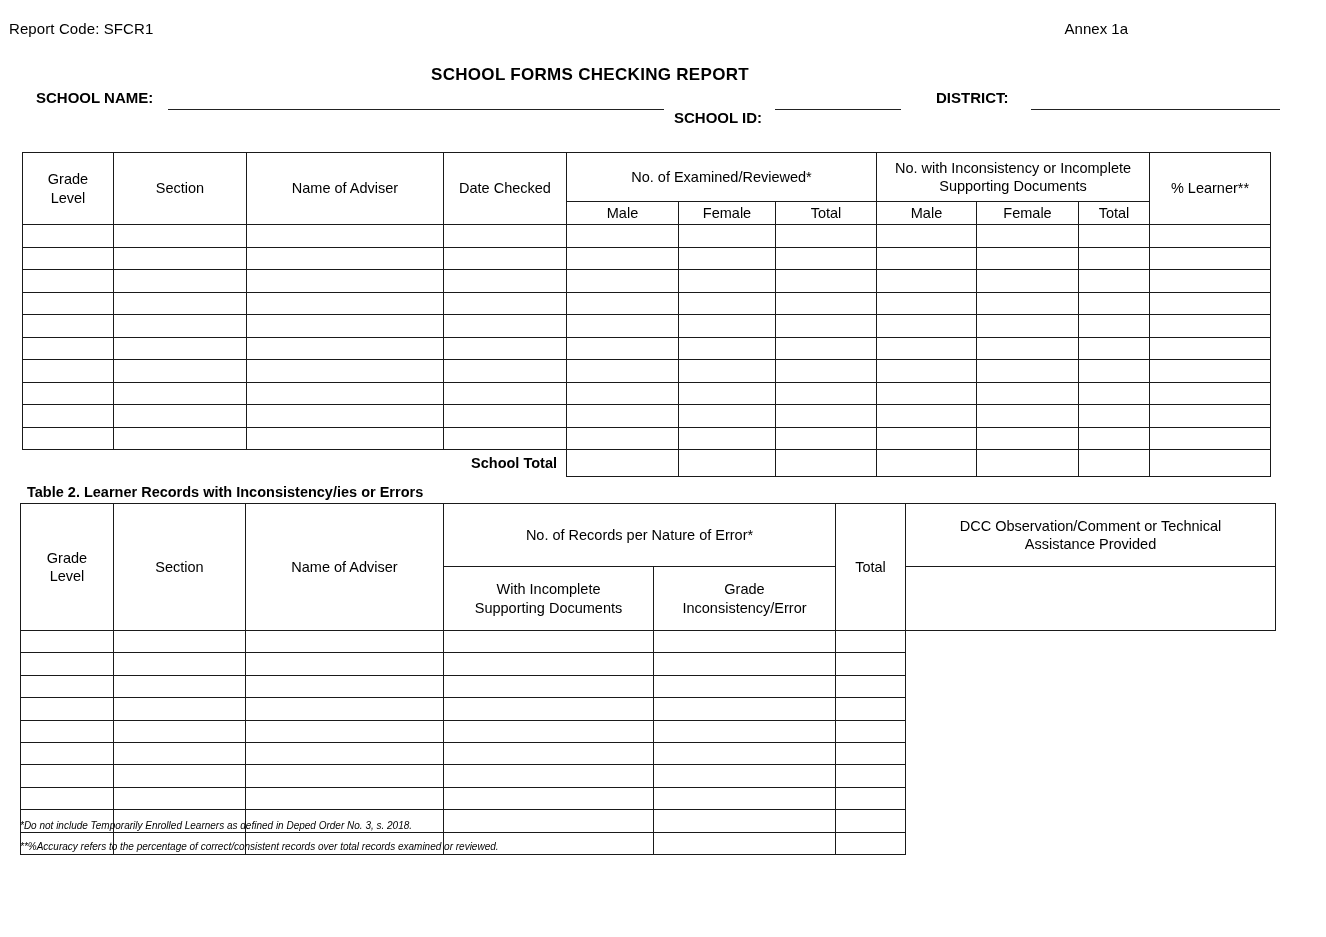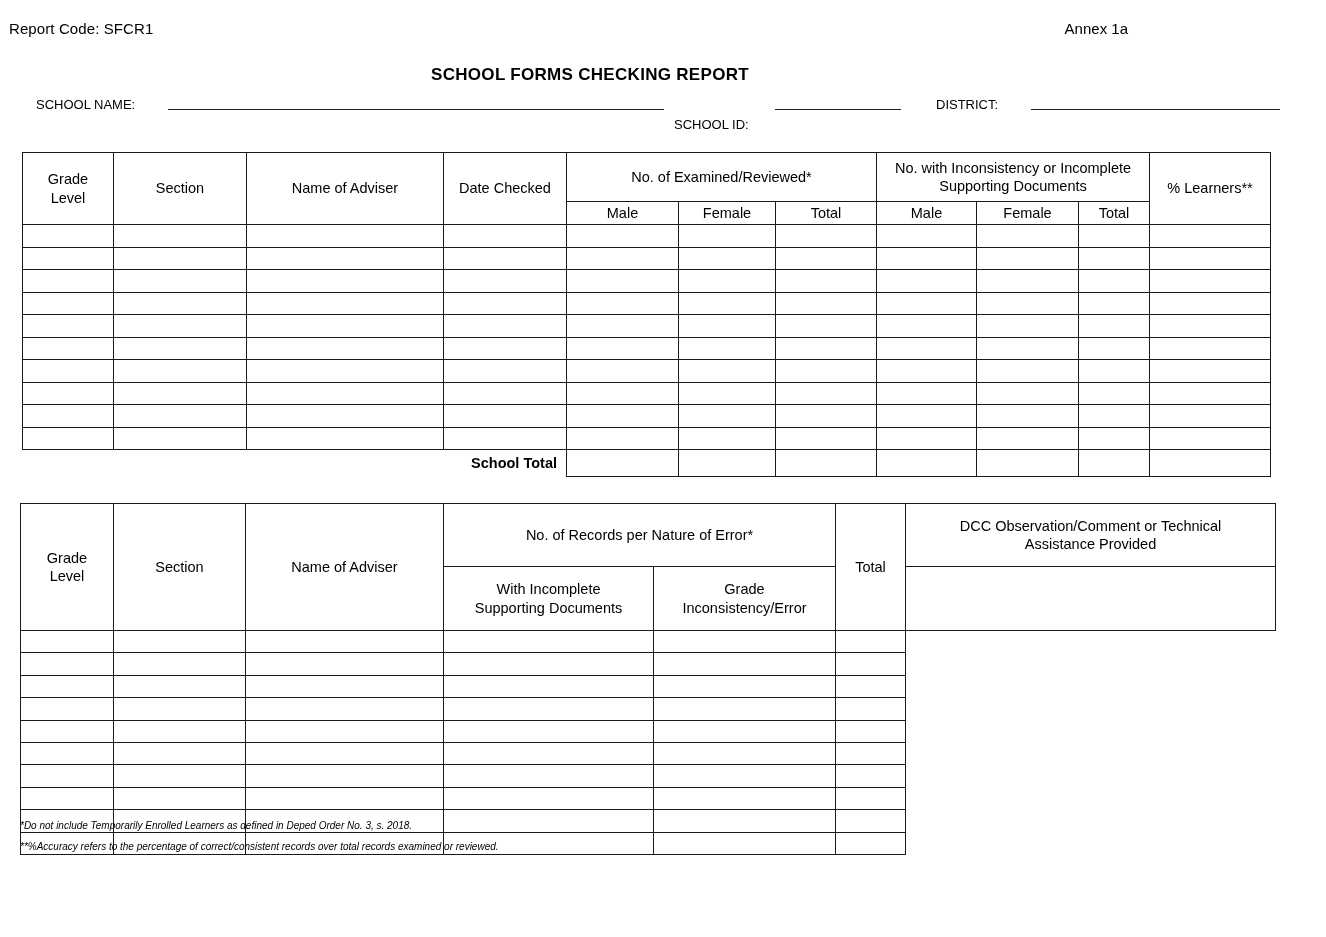--- a/index.html
+++ b/index.html
@@ -51,24 +51,24 @@
   
   .info-line {
     position: absolute;
     top: 89px;
     left: 0;
     width: 1326px;
     height: 26px;
   }
   .info-label {
     position: absolute;
-    font-size: 13px;
-    font-weight: normal;
+    font-size: 15px;
+    font-weight: bold;
     white-space: nowrap;
-    top: 8px;
+    top: 0;
   }
   .info-rule {
     position: absolute;
     border-bottom: 1.4px solid #222;
     top: 20px;
     height: 0;
   }
 
   #lbl-school-name { left: 36px; }
   #rule-school-name { left: 168px; width: 496px; }
@@ -186,21 +186,21 @@
           <span>Level</span>
         </th>
         <th class="hdr-tall" rowspan="2">Section</th>
         <th class="hdr-tall" rowspan="2">Name of Adviser</th>
         <th class="hdr-tall" rowspan="2">Date Checked</th>
         <th class="hdr-tall" colspan="3">No. of Examined/Reviewed*</th>
         <th class="hdr-tall" colspan="3">
           <span>No. with Inconsistency or Incomplete</span><br>
           <span>Supporting Documents</span>
         </th>
-        <th class="hdr-tall" rowspan="2">% Learners**</th>
+        <th class="hdr-tall" rowspan="2">% Learner**</th>
       </tr>
       <tr>
         <th class="hdr-sub">Male</th>
         <th class="hdr-sub">Female</th>
         <th class="hdr-sub">Total</th>
         <th class="hdr-sub">Male</th>
         <th class="hdr-sub">Female</th>
         <th class="hdr-sub">Total</th>
       </tr>
     </thead>
@@ -343,20 +343,21 @@
         <td></td>
         <td></td>
         <td></td>
         <td></td>
         <td></td>
         <td></td>
       </tr>
     </tfoot>
   </table>
 
+  <div class="table-caption" id="cap-t2">Table 2. Learner Records with Inconsistency/ies or Errors</div>
 
   <table class="grid" id="table2">
     <colgroup>
       <col style="width:93px">
         <col style="width:132px">
         <col style="width:198px">
       <col style="width:210px">
         <col style="width:182px">
         <col style="width:70px">
       <col style="width:370px">

